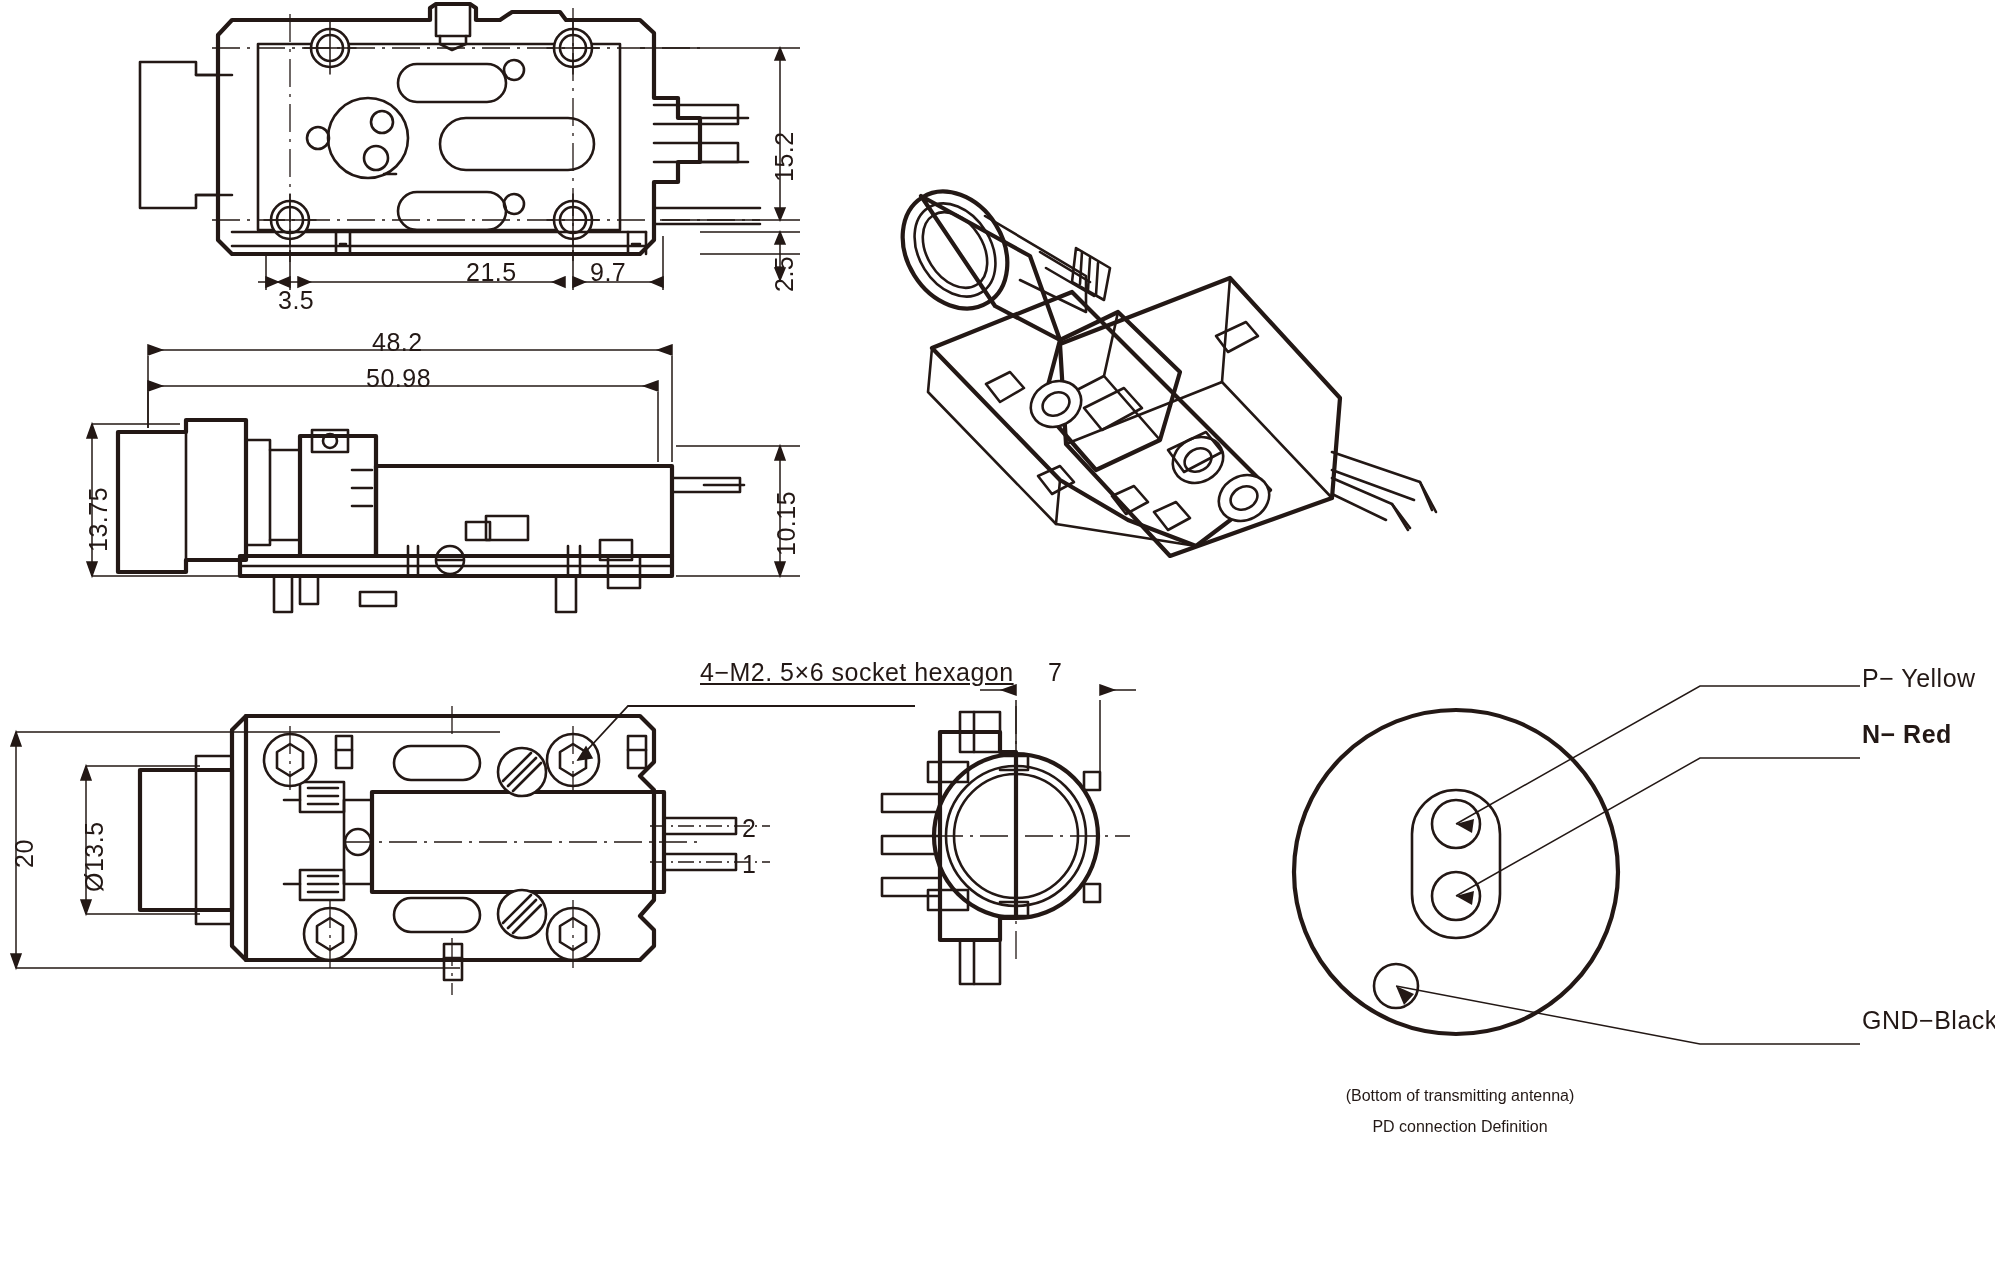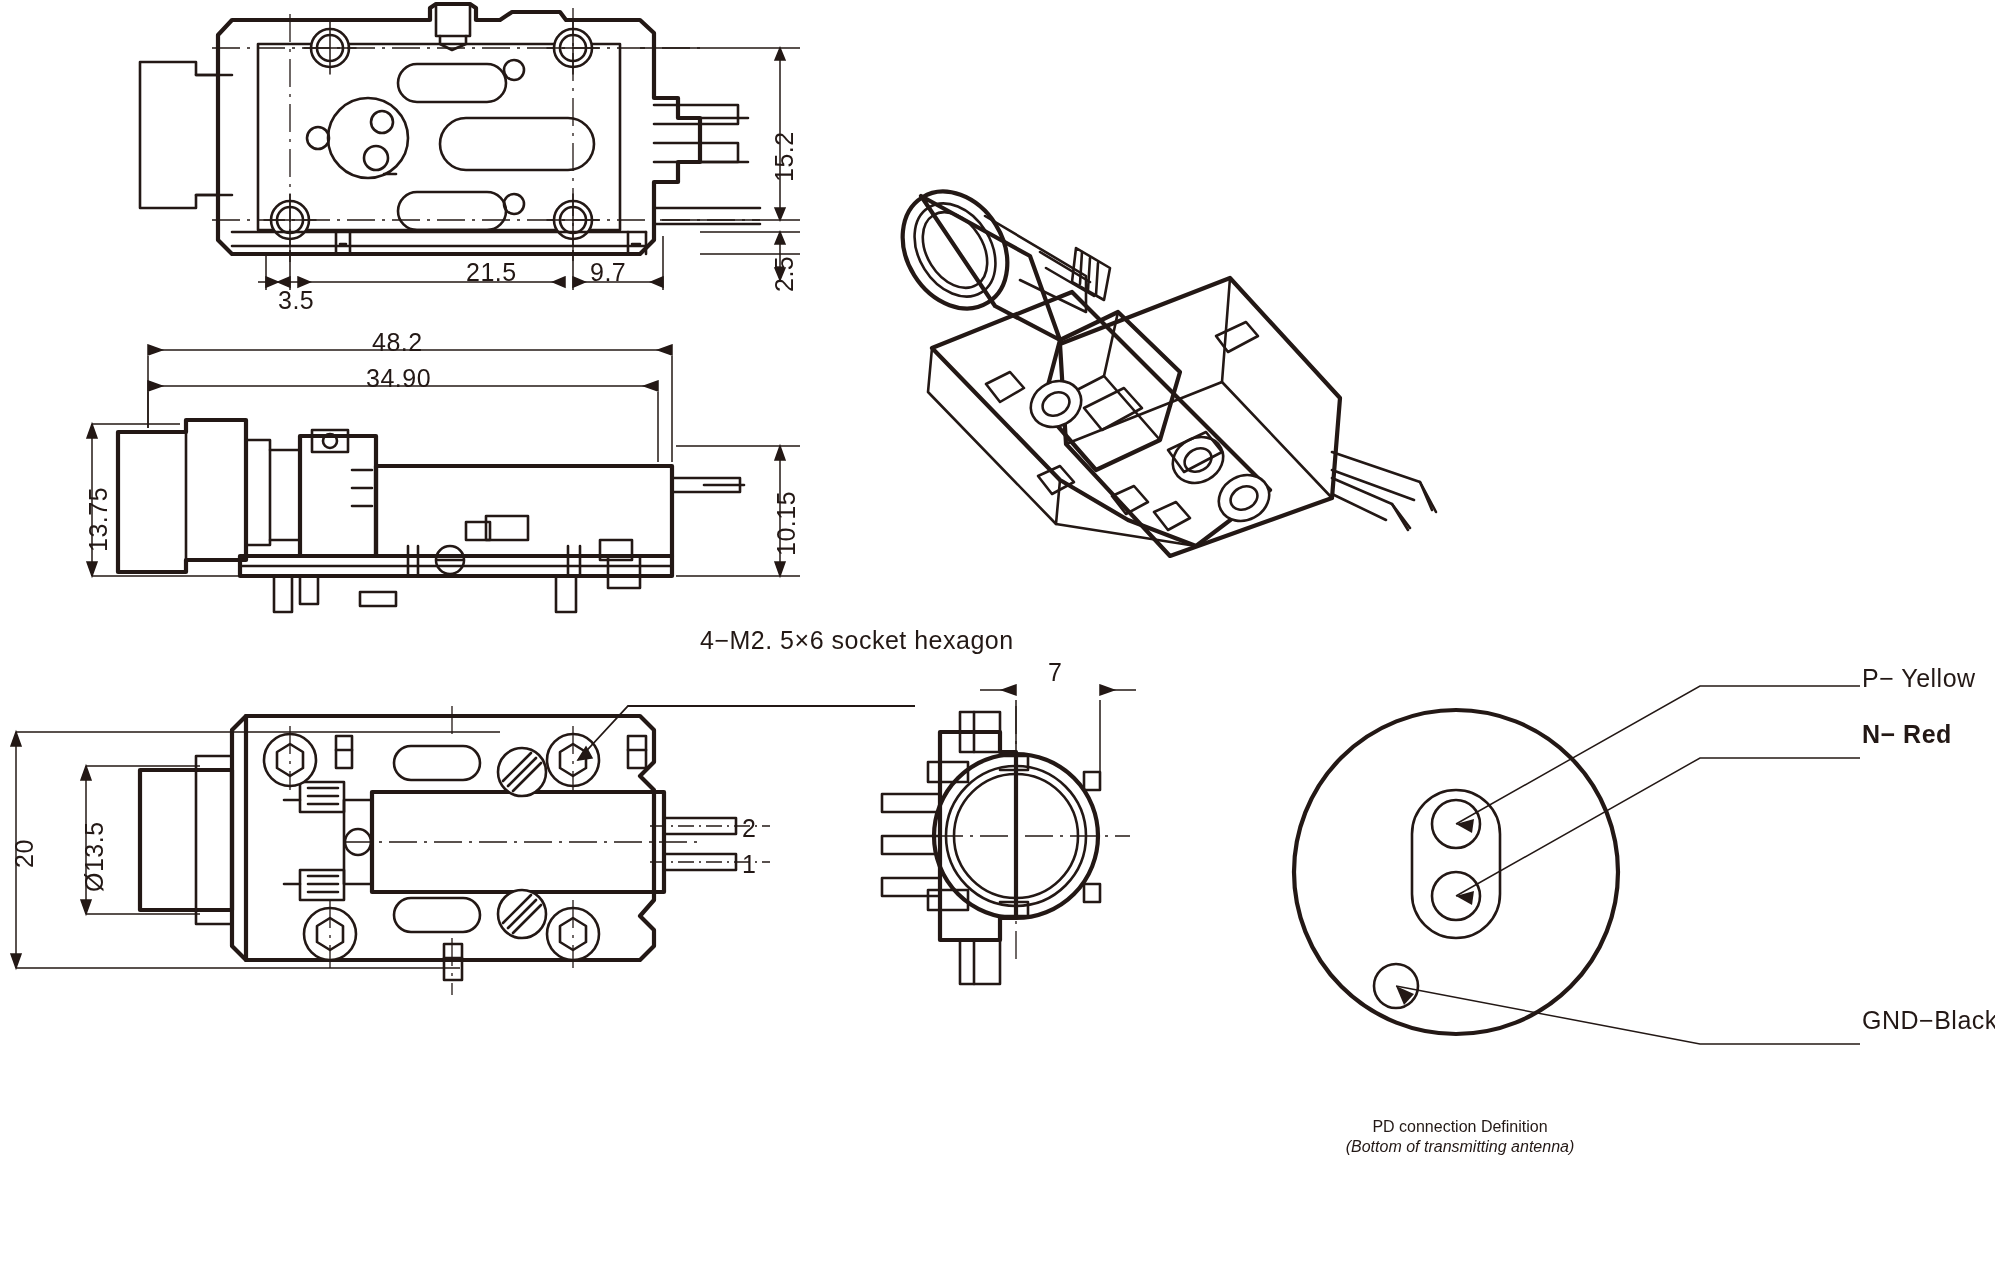--- a/index.html
+++ b/index.html
@@ -348,32 +348,32 @@
 
 </svg>
 
 <div class="txt" style="left:278px;top:258px;margin-top:28px;">3.5</div>
 <div class="txt" style="left:466px;top:258px;">21.5</div>
 <div class="txt" style="left:590px;top:258px;">9.7</div>
 <div class="txt rot" style="left:770px;top:182px;">15.2</div>
 <div class="txt rot" style="left:770px;top:292px;">2.5</div>
 
 <div class="txt" style="left:372px;top:328px;">48.2</div>
-<div class="txt" style="left:366px;top:364px;">34.90</div>
+<div class="txt" style="left:366px;top:364px;">50.98</div>
 <div class="txt rot" style="left:84px;top:552px;">13.75</div>
 <div class="txt rot" style="left:772px;top:556px;">10.15</div>
 
 <div class="txt rot" style="left:10px;top:868px;">20</div>
 <div class="txt rot" style="left:80px;top:892px;">Ø13.5</div>
-<div class="txt" style="left:700px;top:626px;">4−M2. 5×6 socket hexagon</div>
+<div class="txt" style="left:700px;top:658px;text-decoration:underline;">4−M2. 5×6 socket hexagon</div>
 <div class="txt" style="left:742px;top:814px;">2</div>
 <div class="txt" style="left:742px;top:850px;">1</div>
 
 <div class="txt" style="left:1048px;top:658px;">7</div>
 
 <div class="txt" style="left:1862px;top:664px;">P− Yellow</div>
 <div class="txt" style="left:1862px;top:720px;font-weight:bold;">N− Red</div>
 <div class="txt" style="left:1862px;top:1006px;">GND−Black</div>
 
 <div class="cap" style="left:1230px;top:1116px;width:460px;">PD connection Definition</div>
-<div class="cap" style="left:1230px;top:1136px;width:460px;font-style:italic;">(Bottom of transmitting antenna)</div>
+<div class="cap" style="left:1230px;top:1085px;width:460px;">(Bottom of transmitting antenna)</div>
 
 </div>
 
 </body></html>

